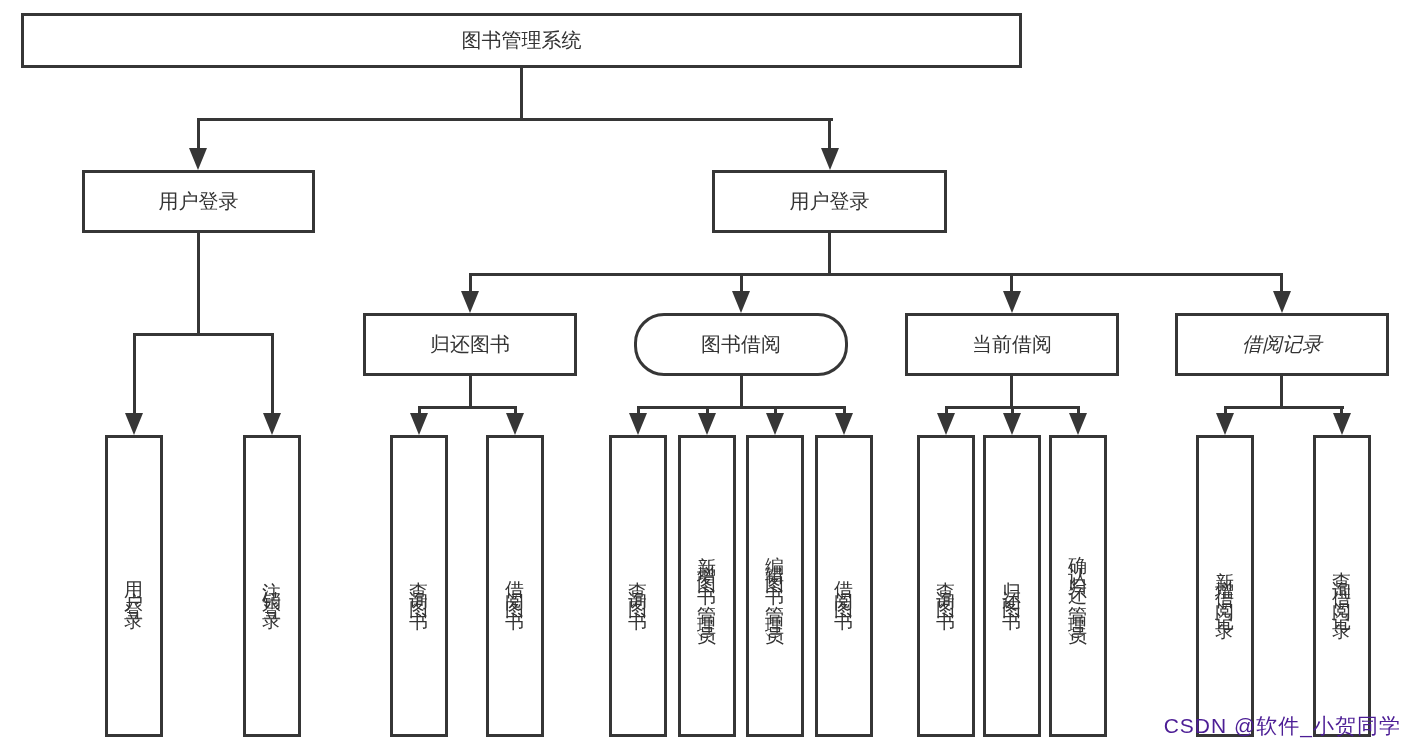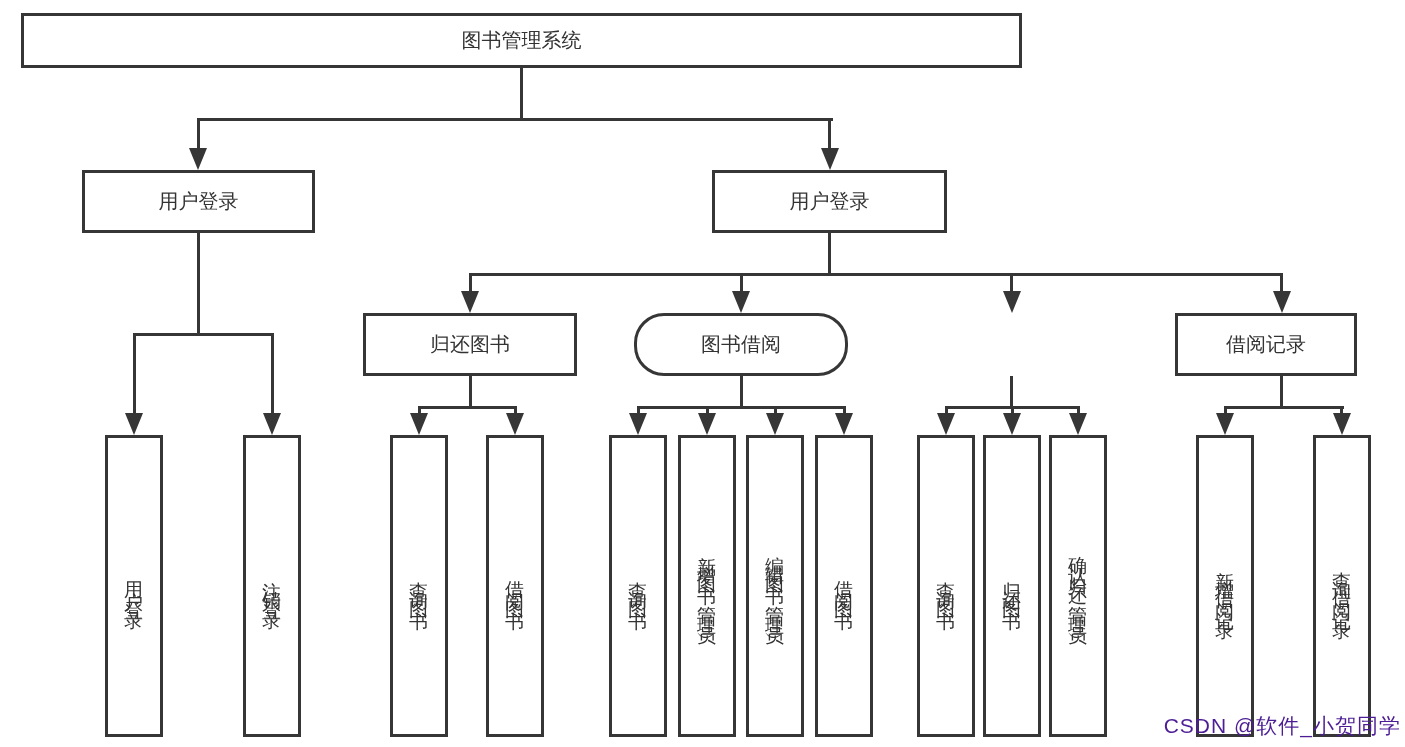--- a/index.html
+++ b/index.html
@@ -74,21 +74,24 @@
   <div class="box" style="left:712px; top:170px; width:235px; height:63px;">
     <span class="lbl">用户登录</span>
   </div>
 
   <div class="box" style="left:363px; top:313px; width:214px; height:63px;">
     <span class="lbl">归还图书</span>
   </div>
   <div class="box" style="left:634px; top:313px; width:214px; height:63px;border-radius:30px;">
     <span class="lbl">图书借阅</span>
   </div>
-  <div class="box" style="left:1175px; top:313px; width:182px; height:63px;">
+  <div class="box" style="left:905px; top:313px; width:214px; height:63px;">
+    <span class="lbl">当前借阅</span>
+  </div>
+  <div class="box" style="left:1175px; top:313px; width:214px; height:63px;font-style:italic;">
     <span class="lbl">借阅记录</span>
   </div>
 
   <div class="box leaf" style="left:105px; top:435px; width:58px; height:302px;">
     <span class="lbl">用户登录</span>
   </div>
   <div class="box leaf" style="left:243px; top:435px; width:58px; height:302px;">
     <span class="lbl">注销登录</span>
   </div>
 

